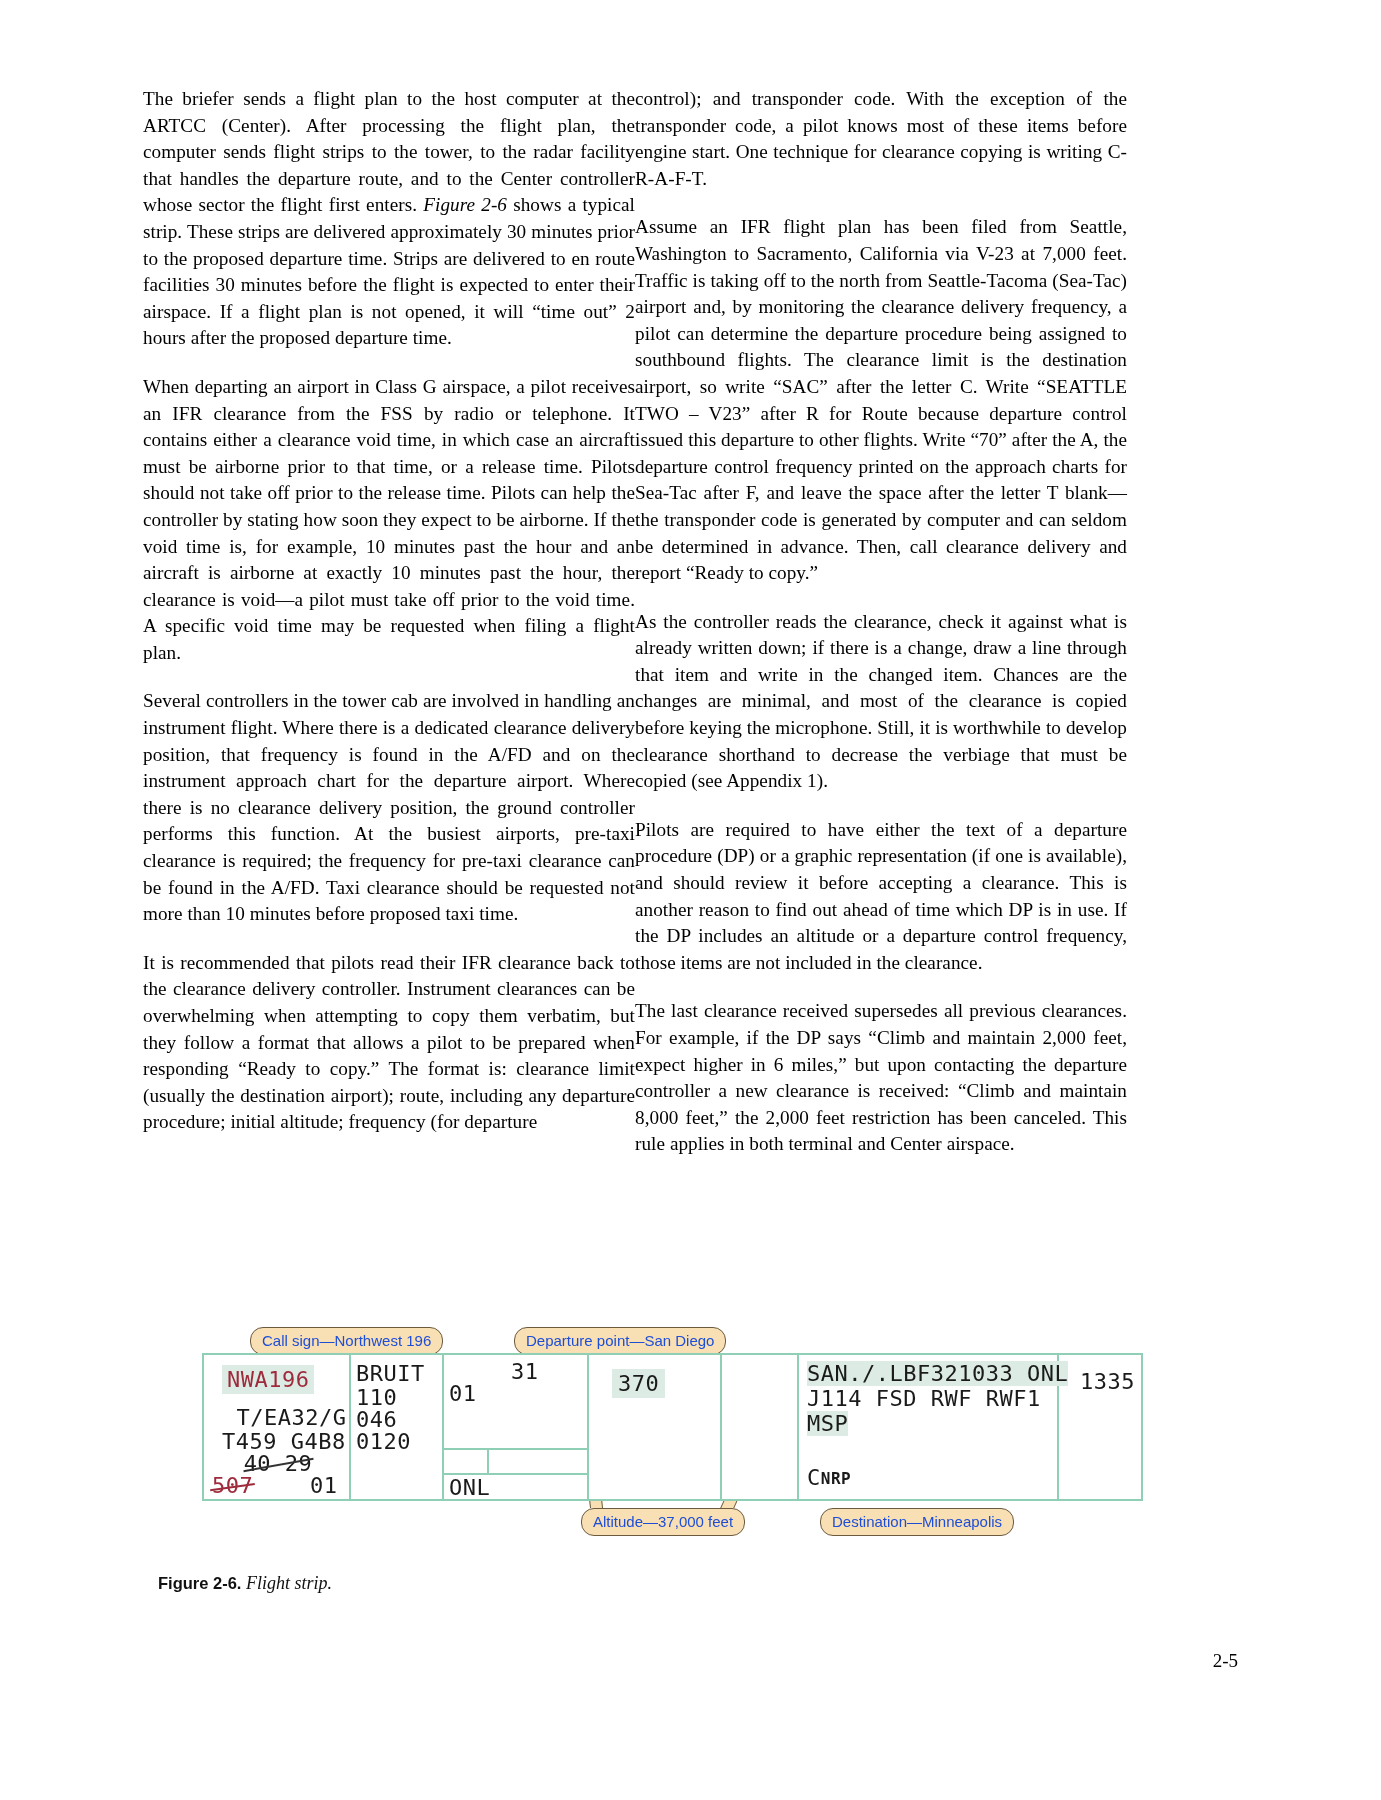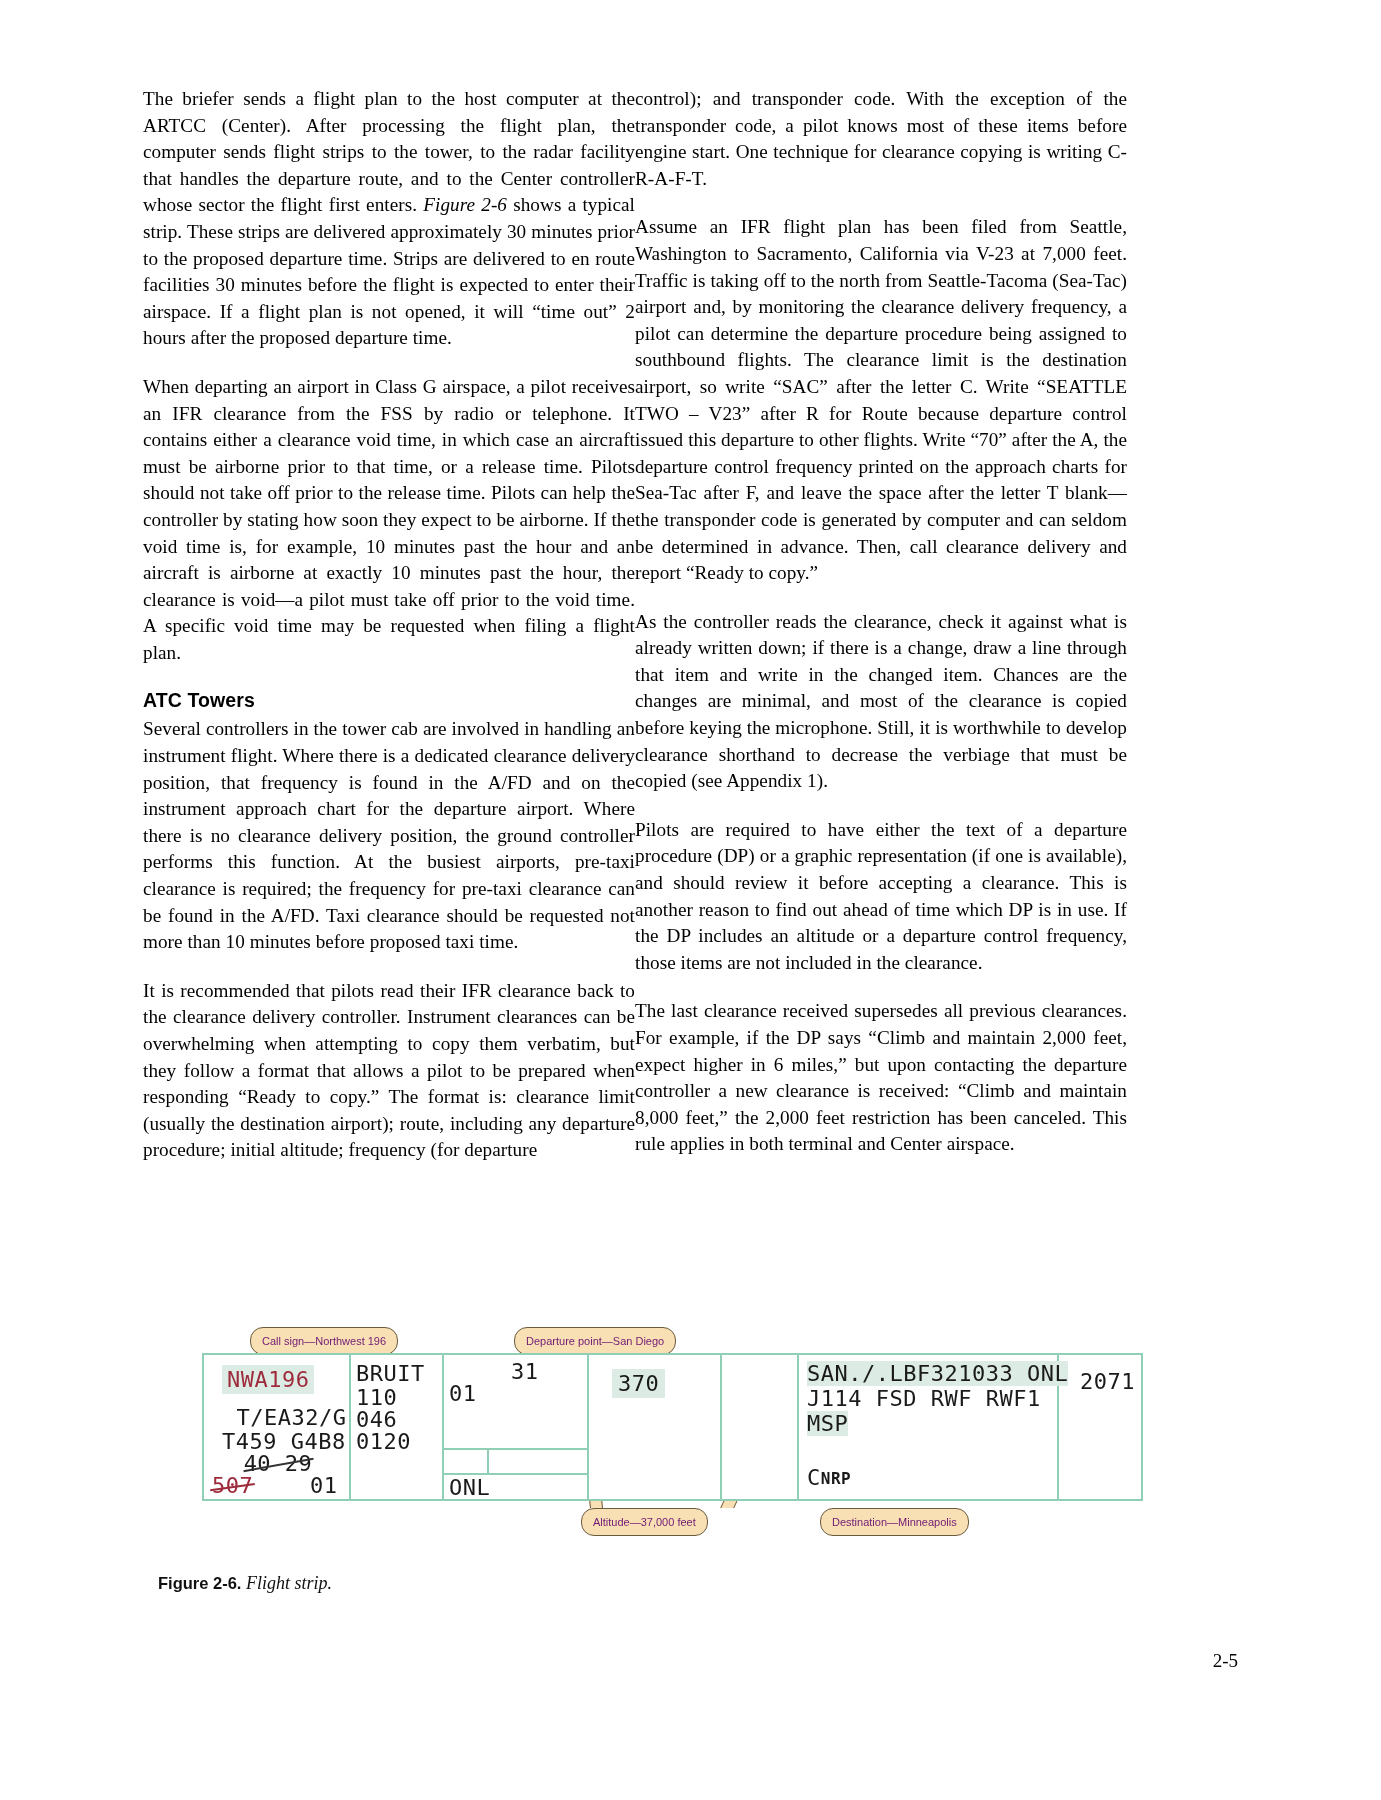--- a/index.html
+++ b/index.html
@@ -129,25 +129,25 @@
     transform: rotate(-10deg);
   }
 
   
   .callout {
     position: absolute;
     background: #f9dfb4;
     border: 1px solid #6b5a3e;
     border-radius: 13px;
     font-family: "Liberation Sans", sans-serif;
-    font-size: 11px;
+    font-size: 15px;
     line-height: 26px;
     height: 26px;
     padding: 0 11px;
-    color: #701a75;
+    color: #1d4ed8;
     white-space: nowrap;
   }
   .leader {
     position: absolute;
     background: #f9dfb4;
     border-left: 1px solid #6b5a3e;
     border-right: 1px solid #6b5a3e;
   }
 
   .caption {
@@ -178,21 +178,20 @@
 
 <div class="page">
 
   <div class="columns">
 
     <div class="col left">
       <p class="body"><span>The briefer sends a flight plan to the host computer at the ARTCC (Center). After processing the flight plan, the computer sends flight strips to the tower, to the radar facility that handles the departure route, and to the Center controller whose sector the flight first enters. </span><i>Figure 2-6</i><span> shows a typical strip. These strips are delivered approximately 30 minutes prior to the proposed departure time. Strips are delivered to en route facilities 30 minutes before the flight is expected to enter their airspace. If a flight plan is not opened, it will “time out” 2 hours after the proposed departure time.</span></p>
 
       <p class="body">When departing an airport in Class G airspace, a pilot receives an IFR clearance from the FSS by radio or telephone. It contains either a clearance void time, in which case an aircraft must be airborne prior to that time, or a release time. Pilots should not take off prior to the release time. Pilots can help the controller by stating how soon they expect to be airborne. If the void time is, for example, 10 minutes past the hour and an aircraft is airborne at exactly 10 minutes past the hour, the clearance is void—a pilot must take off prior to the void time. A specific void time may be requested when filing a flight plan.</p>
 
-      <h3 class="subhead">ATC Towers</h3>
 
       <p class="body">Several controllers in the tower cab are involved in handling an instrument flight. Where there is a dedicated clearance delivery position, that frequency is found in the A/FD and on the instrument approach chart for the departure airport. Where there is no clearance delivery position, the ground controller performs this function. At the busiest airports, pre-taxi clearance is required; the frequency for pre-taxi clearance can be found in the A/FD. Taxi clearance should be requested not more than 10 minutes before proposed taxi time.</p>
 
       <p class="body tight">It is recommended that pilots read their IFR clearance back to the clearance delivery controller. Instrument clearances can be overwhelming when attempting to copy them verbatim, but they follow a format that allows a pilot to be prepared when responding “Ready to copy.” The format is: clearance limit (usually the destination airport); route, including any departure procedure; initial altitude; frequency (for departure</p>
     </div>
 
     <div class="col right">
       <p class="body">control); and transponder code. With the exception of the transponder code, a pilot knows most of these items before engine start. One technique for clearance copying is writing C-R-A-F-T.</p>
       <p class="body">Assume an IFR flight plan has been filed from Seattle, Washington to Sacramento, California via V-23 at 7,000 feet. Traffic is taking off to the north from Seattle-Tacoma (Sea-Tac) airport and, by monitoring the clearance delivery frequency, a pilot can determine the departure procedure being assigned to southbound flights. The clearance limit is the destination airport, so write “SAC” after the letter C. Write “SEATTLE TWO – V23” after R for Route because departure control issued this departure to other flights. Write “70” after the A, the departure control frequency printed on the approach charts for Sea-Tac after F, and leave the space after the letter T blank—the transponder code is generated by computer and can seldom be determined in advance. Then, call clearance delivery and report “Ready to copy.”</p>
       <p class="body">As the controller reads the clearance, check it against what is already written down; if there is a change, draw a line through that item and write in the changed item. Chances are the changes are minimal, and most of the clearance is copied before keying the microphone. Still, it is worthwhile to develop clearance shorthand to decrease the verbiage that must be copied (see Appendix 1).</p>
@@ -256,21 +255,21 @@
         <div class="mono" style="display:inline-block;"><span class="hl">SAN./.LBF321033 ONL</span></div>
       </div>
       <div class="cell mono" style="left:603px; top:31px;">J114 FSD RWF RWF1</div>
       <div class="cell" style="left:603px; top:56px;">
         <div class="mono" style="display:inline-block;"><span class="hl">MSP</span></div>
       </div>
       <div class="cell" style="left:603px; top:110px;">
         <span class="mono" style="vertical-align:top;">C</span><span class="mono sm" style="vertical-align:bottom;">NRP</span>
       </div>
 
-      <div class="cell mono" style="left:876px; top:14px;">2071</div>
+      <div class="cell mono" style="left:876px; top:14px;">1335</div>
 
     </div>
 
     <div class="caption">
       <b>Figure 2-6.</b>
       <i>Flight strip.</i>
     </div>
 
   </div>
 

